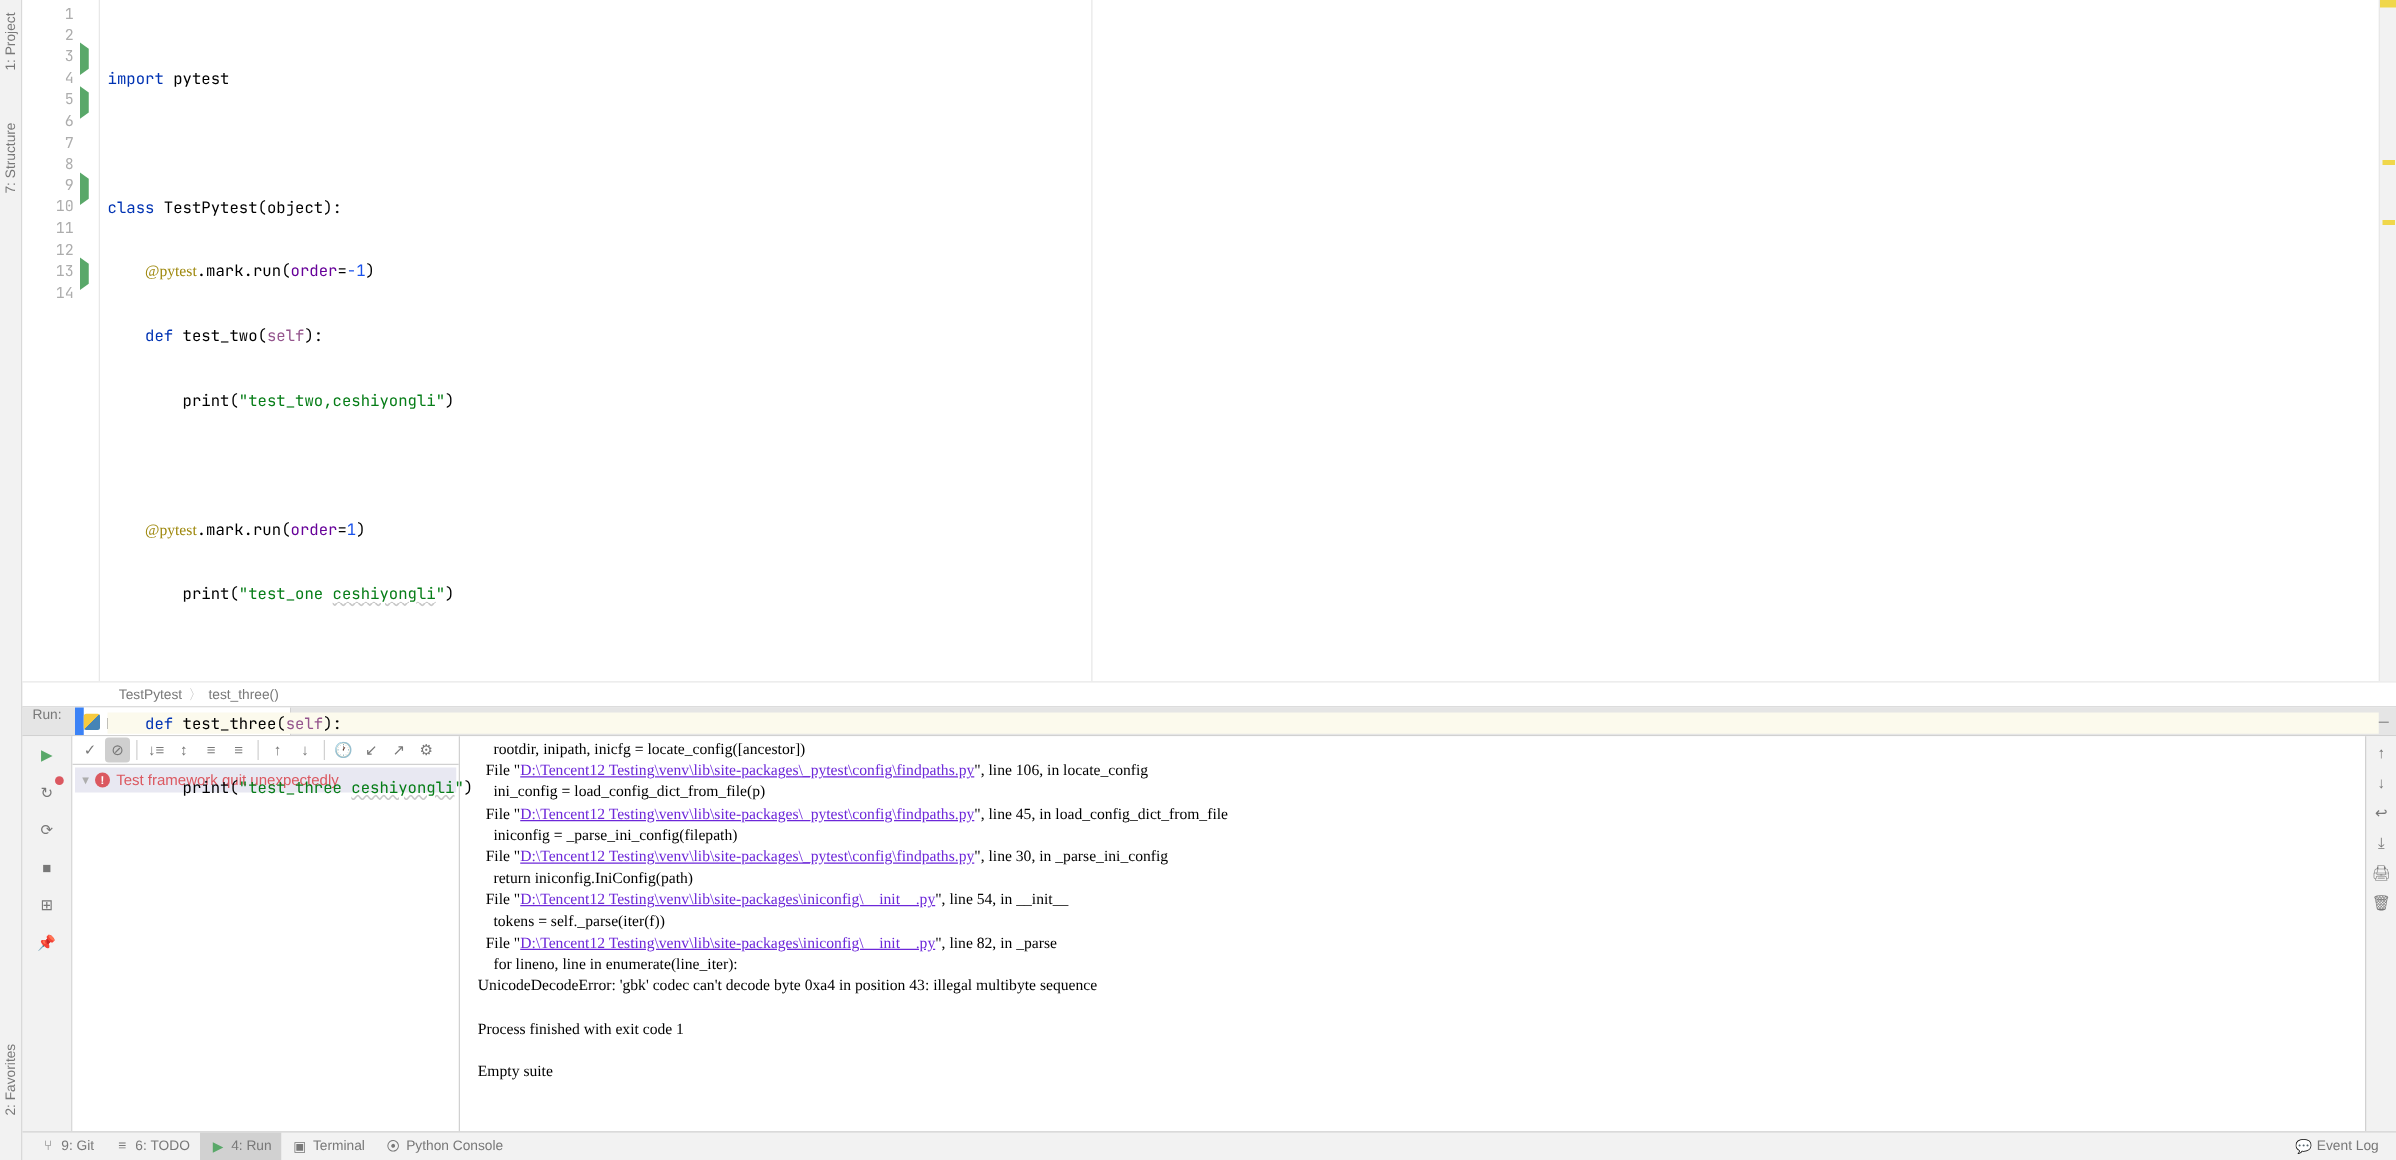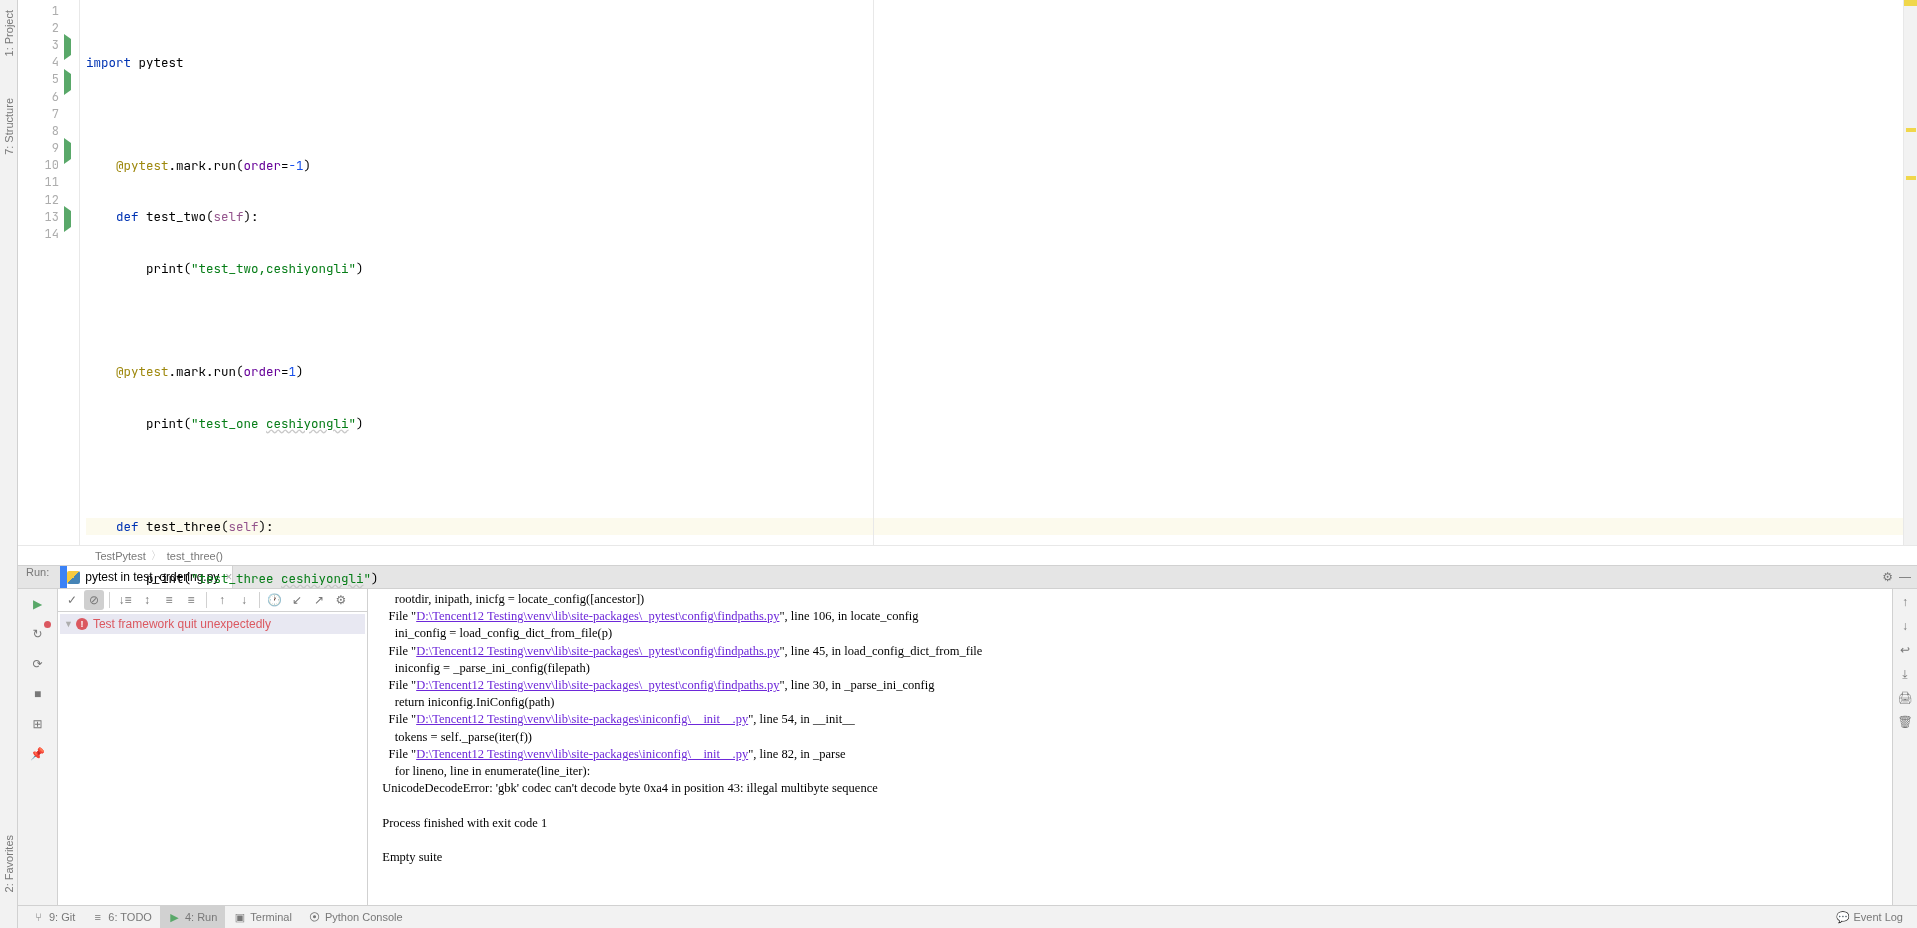--- a/index.html
+++ b/index.html
@@ -15,21 +15,21 @@
     .gutter-row { height: 17.2px; display: flex; align-items: center; justify-content: flex-end; padding-right: 20px; color: #adadad; font-family: "JetBrains Mono", Consolas, monospace; font-size: 12px; position: relative; }
     .gutter-row .run-icon { position: absolute; right: 4px; width: 11px; height: 11px; }
     .run-triangle { width: 0; height: 0; border-left: 7px solid #59a869; border-top: 5px solid transparent; border-bottom: 5px solid transparent; }
     
     .code-content { flex: 1; position: relative; font-family: "JetBrains Mono", Consolas, monospace; font-size: 12.5px; padding-top: 2px; padding-left: 6px; white-space: pre; line-height: 17.2px; }
     .code-line { height: 17.2px; }
     .code-line.highlighted { background: #fcfaed; }
     .ruler { position: absolute; left: 793px; top: 0; bottom: 0; width: 1px; background: #e8e8e8; }
     
     .kw { color: #0033b3; }
-    .decorator { color: #9e880d; }
+    .decorator { color: #9e880d; font-family: Liberation Serif, serif; }
     .fn { color: #000000; }
     .str { color: #067d17; }
     .self { color: #94558d; }
     .num { color: #1750eb; }
     .param { color: #660099; }
     .cls { color: #000; }
     .builtin { color: #000; }
     .underline { text-decoration: underline; text-decoration-color: #c8c8c8; text-decoration-style: wavy; }
     
     .breadcrumb-bar { height: 20px; background: #fff; border-top: 1px solid #e8e8e8; display: flex; align-items: center; padding-left: 72px; color: #787878; font-size: 11px; }
@@ -139,20 +139,21 @@
           <span class="run-icon"><span class="run-triangle"></span></span>
         </div>
       <div class="gutter-row">
           <span>14</span>
         </div>
     </div>
     <div class="code-content">
       <div class="ruler"></div>
       <div class="code-line"><span class="kw">import</span> <span>pytest</span></div>
       <div class="code-line"></div>
+      <div class="code-line"><span class="kw">class</span> <span class="cls">TestPytest</span>(<span class="builtin">object</span>):</div>
       <div class="code-line">    <span class="decorator">@pytest</span><span>.mark.run</span>(<span class="param">order</span>=<span class="num">-1</span>)</div>
       <div class="code-line">    <span class="kw">def</span> <span class="fn">test_two</span>(<span class="self">self</span>):</div>
       <div class="code-line">        <span class="builtin">print</span>(<span class="str">"test_two,ceshiyongli"</span>)</div>
       <div class="code-line"></div>
       <div class="code-line">    <span class="decorator">@pytest</span><span>.mark.run</span>(<span class="param">order</span>=<span class="num">1</span>)</div>
       <div class="code-line">        <span class="builtin">print</span>(<span class="str">"test_one </span><span class="str underline">ceshiyongli</span><span class="str">"</span>)</div>
       <div class="code-line"></div>
       <div class="code-line highlighted">    <span class="kw">def</span> <span class="fn">test_three</span>(<span class="self">self</span>):</div>
       <div class="code-line">        <span class="builtin">print</span>(<span class="str">"test_three </span><span class="str underline">ceshiyongli</span><span class="str">"</span>)</div>
     </div>

